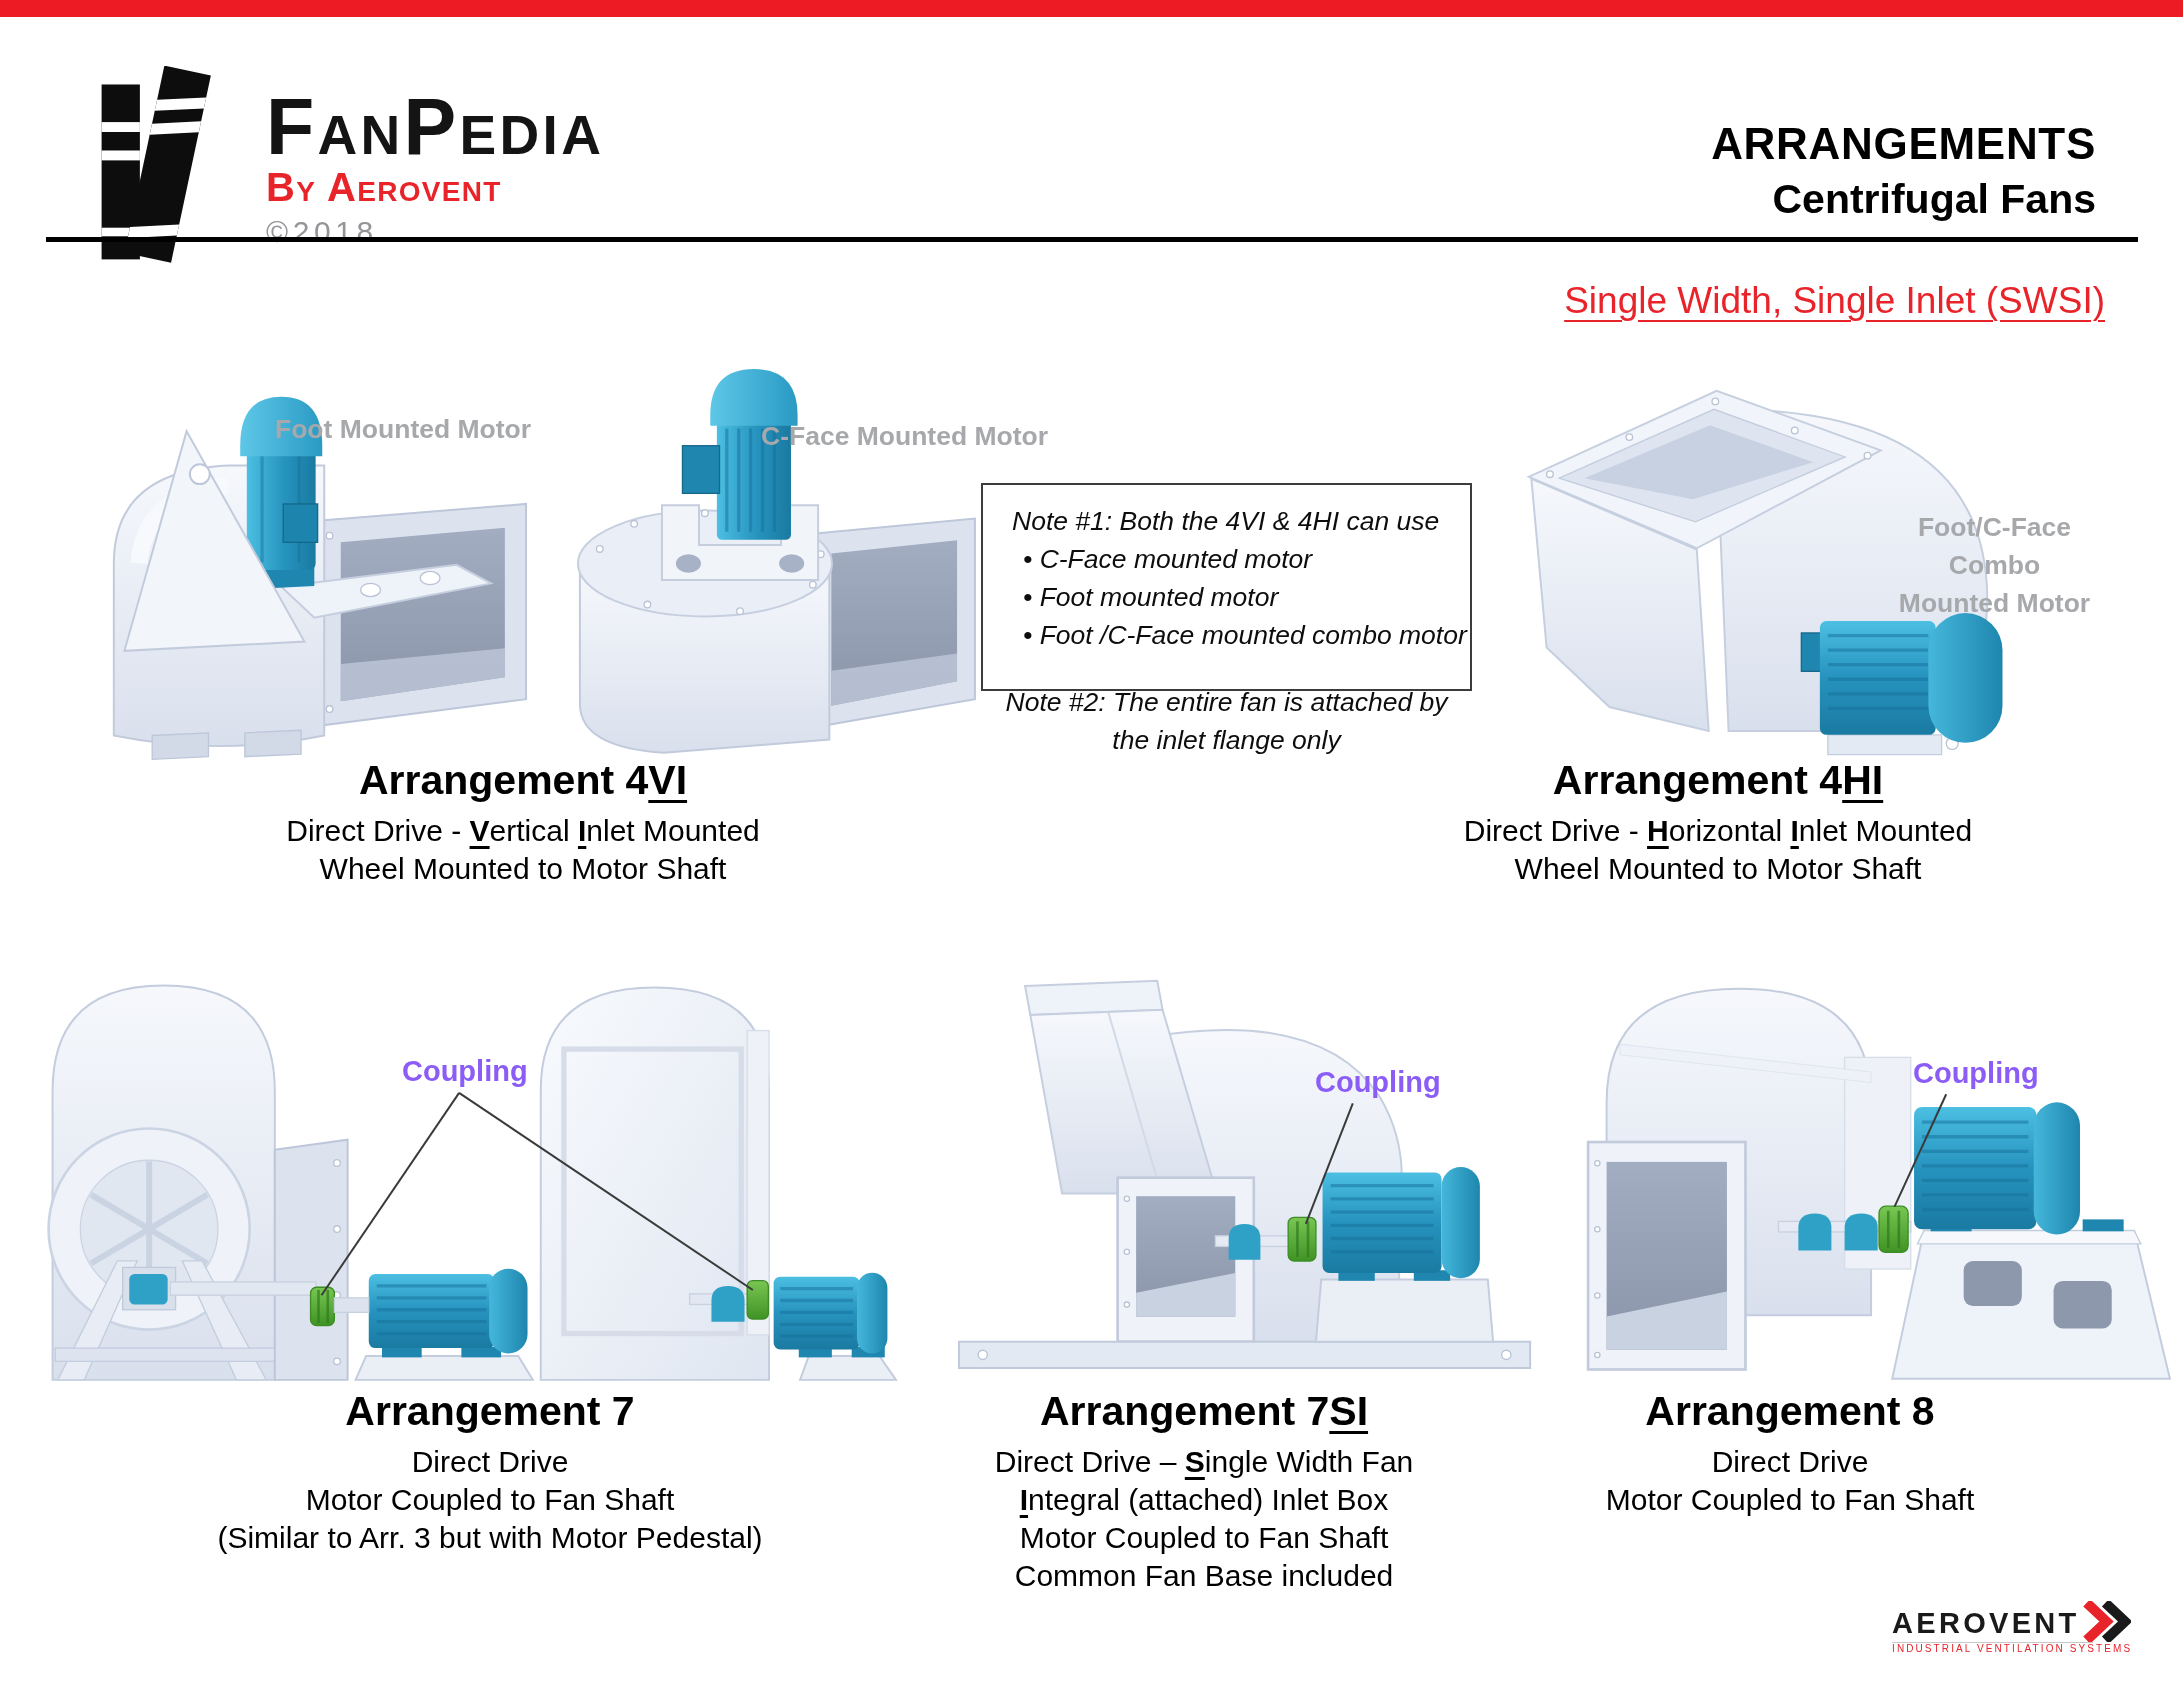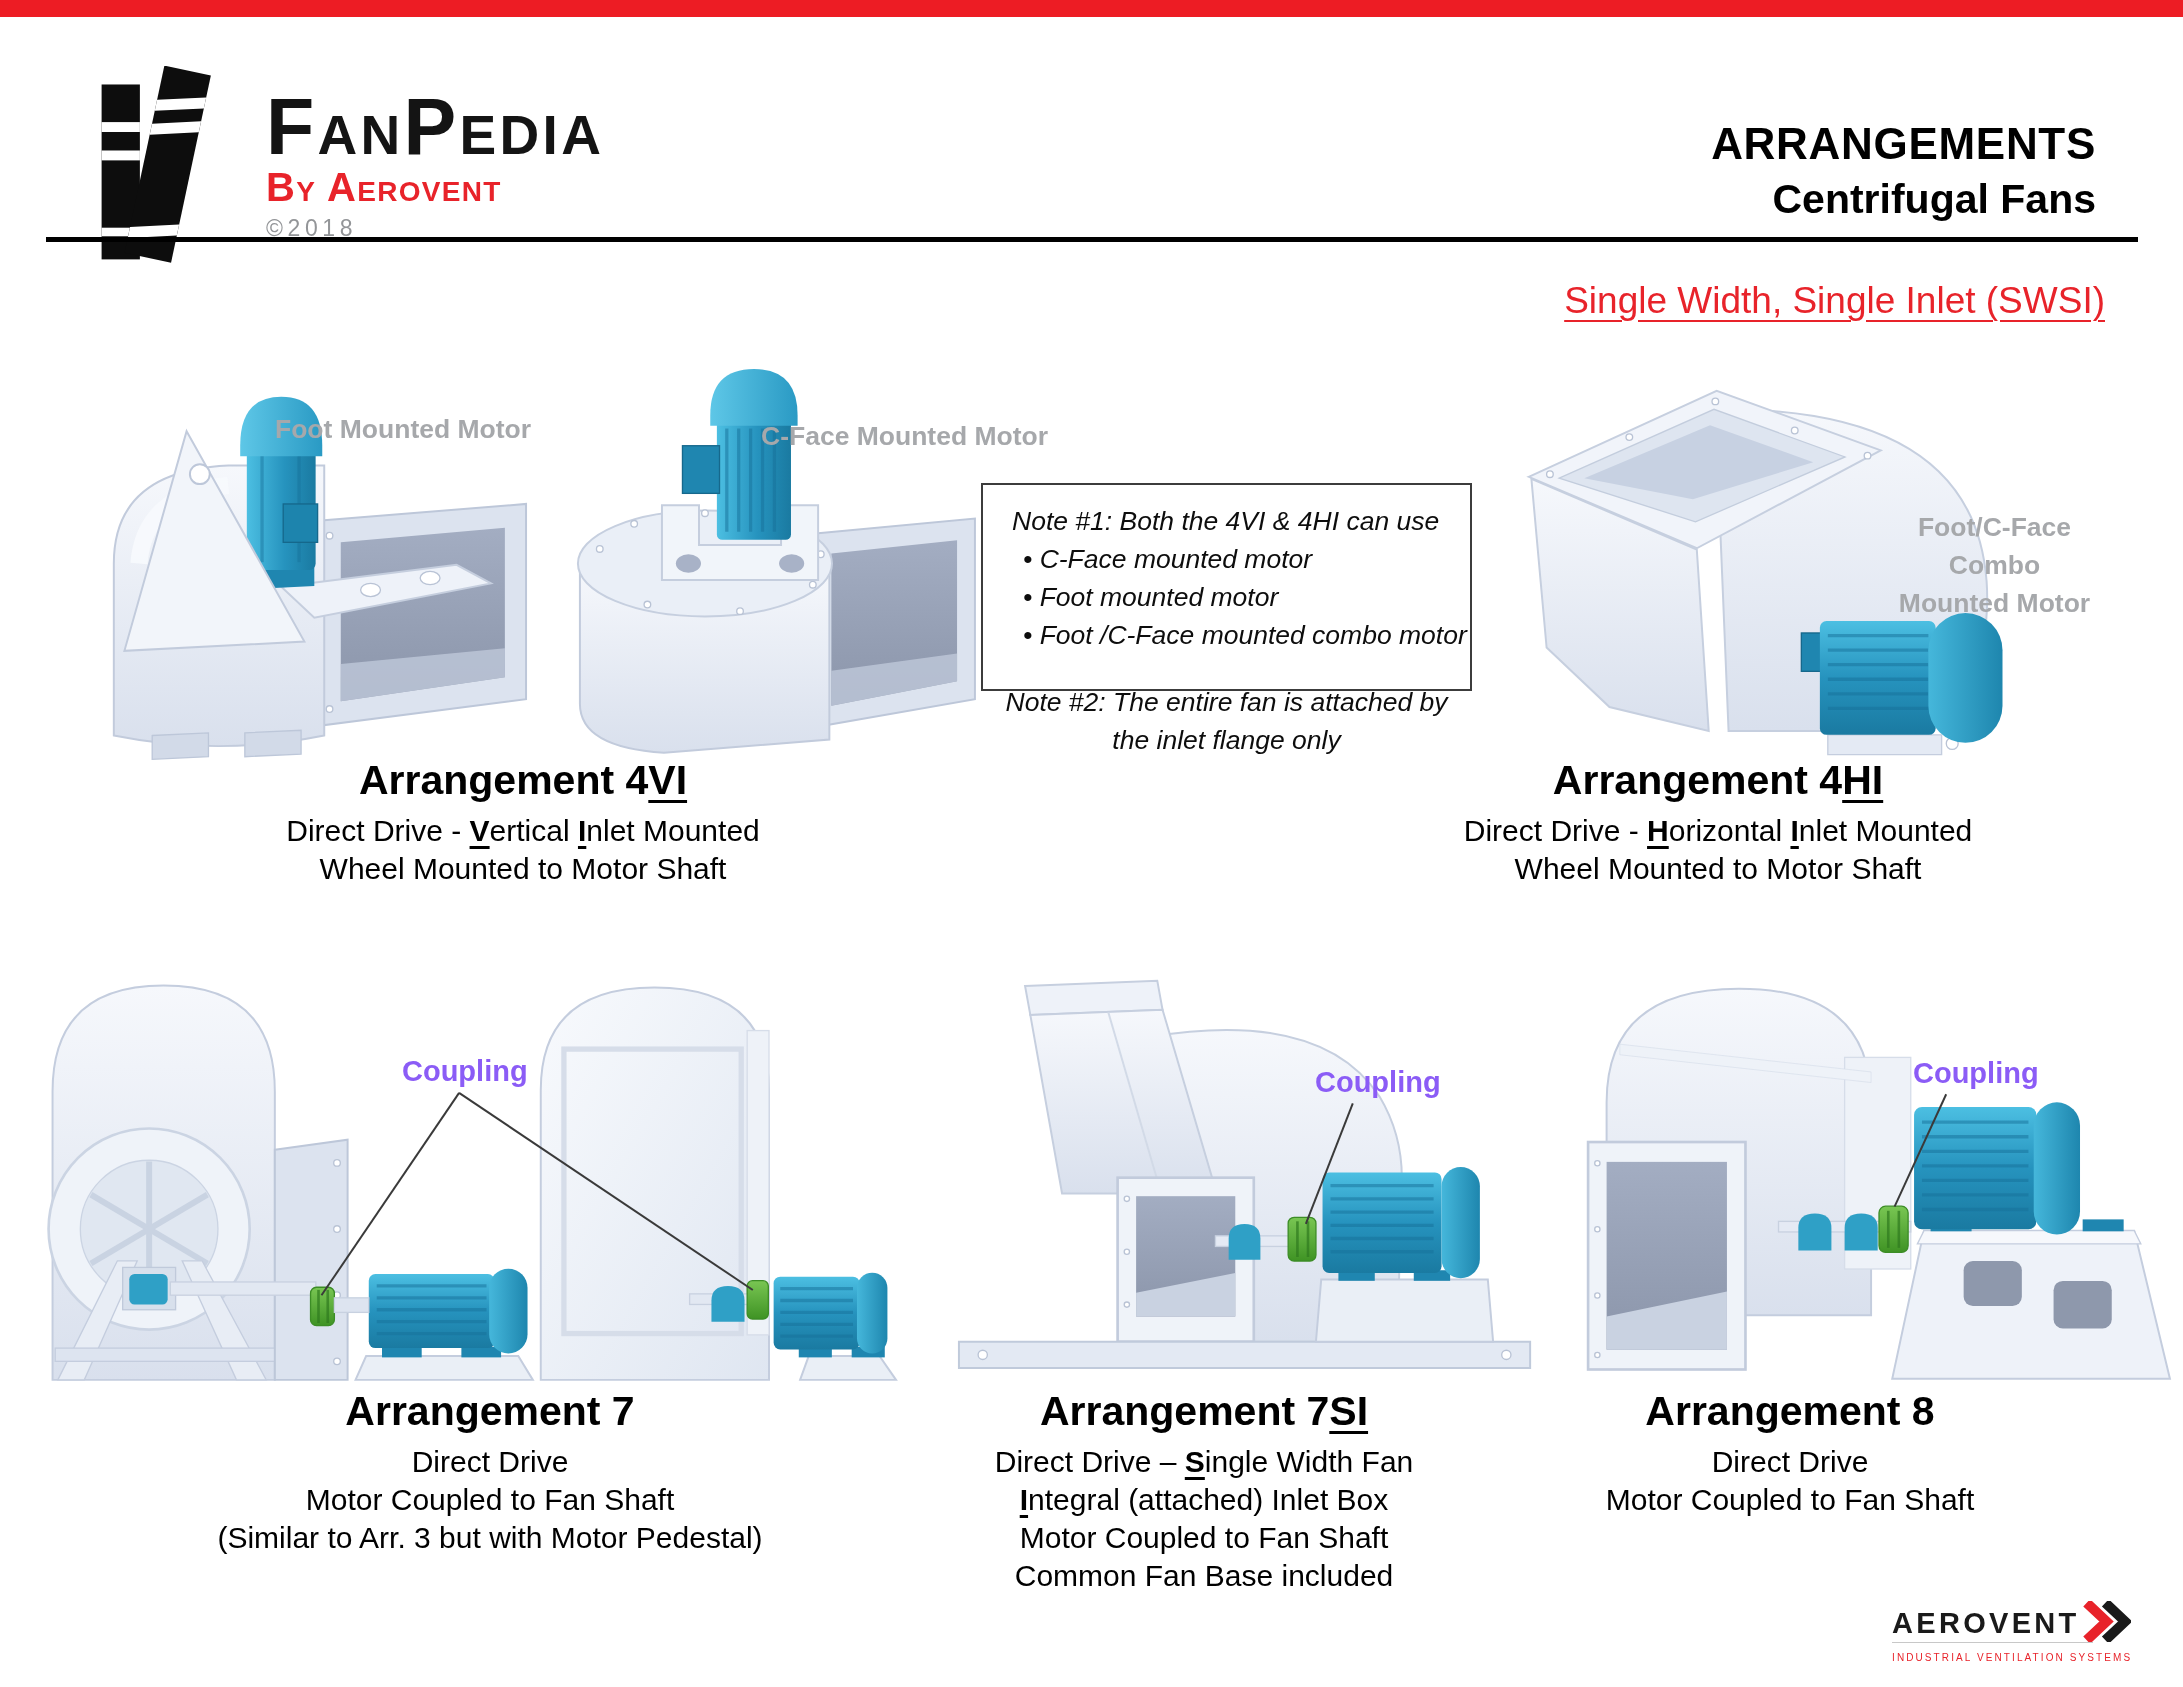--- a/index.html
+++ b/index.html
@@ -10,21 +10,21 @@
   
   #topbar{left:0;top:0;width:2183px;height:17px;background:#ed1c24;}
 
   
   #books{left:98px;top:66px;width:159px;height:198px;}
   #brand{left:266px;top:89px;}
   .brand-name{font-variant:small-caps;font-weight:700;font-size:79px;line-height:0.95;
               letter-spacing:3.3px;color:#141414;}
   .brand-by{font-variant:small-caps;font-weight:700;font-size:40px;line-height:1.0;
             letter-spacing:1.3px;color:#e8232a;margin-top:2.6px;}
-  .brand-copy{font-size:23px;color:#939598;letter-spacing:4.6px;margin-top:8px;font-weight:400;}
+  .brand-copy{font-size:30px;color:#939598;letter-spacing:4.6px;margin-top:8px;font-weight:400;}
 
   
   #hdr1{right:87px;top:119px;font-size:44px;font-weight:700;letter-spacing:0.7px;}
   #hdr2{right:87px;top:176px;font-size:41px;font-weight:700;}
   #rule{left:46px;top:237px;width:2092px;height:4.6px;background:#000;}
   #swsi{right:78px;top:280px;font-size:37px;color:#e8232a;
         text-decoration:underline;text-decoration-thickness:2px;text-underline-offset:6.6px;}
 
   
   .glabel{color:#a6a8ab;font-weight:700;font-size:26.5px;line-height:1.1;}
@@ -67,21 +67,21 @@
   #fanE{left:951px;top:974px;width:595px;height:410px;}
   #fanF{left:1580px;top:945px;width:602px;height:443px;}
   #leaders{left:0;top:0;width:2183px;height:1687px;pointer-events:none;}
 
   
   #footer-logo{left:1892px;top:1601px;width:258px;}
   .fl-row{display:flex;align-items:flex-end;}
   .fl-brand{font-size:29px;font-weight:700;letter-spacing:3.3px;color:#1a1a1a;line-height:38px;}
   .fl-chev{width:49px;height:41px;margin-left:2.6px;}
   .fl-rule{width:201px;height:1.3px;background:#c8c8c8;margin-top:0px;}
-  .fl-tagline{font-size:10px;letter-spacing:2.1px;color:#e8232a;margin-top:9px;font-weight:400;}
+  .fl-tagline{font-size:10px;letter-spacing:2.1px;color:#e8232a;margin-top:0;font-weight:400;}
 </style>
 </head>
 <body>
 
 <div id="page">
 
   <div id="topbar" class="abs"></div>
 
   <svg width="0" height="0" style="position:absolute" aria-hidden="true">
     <defs>

